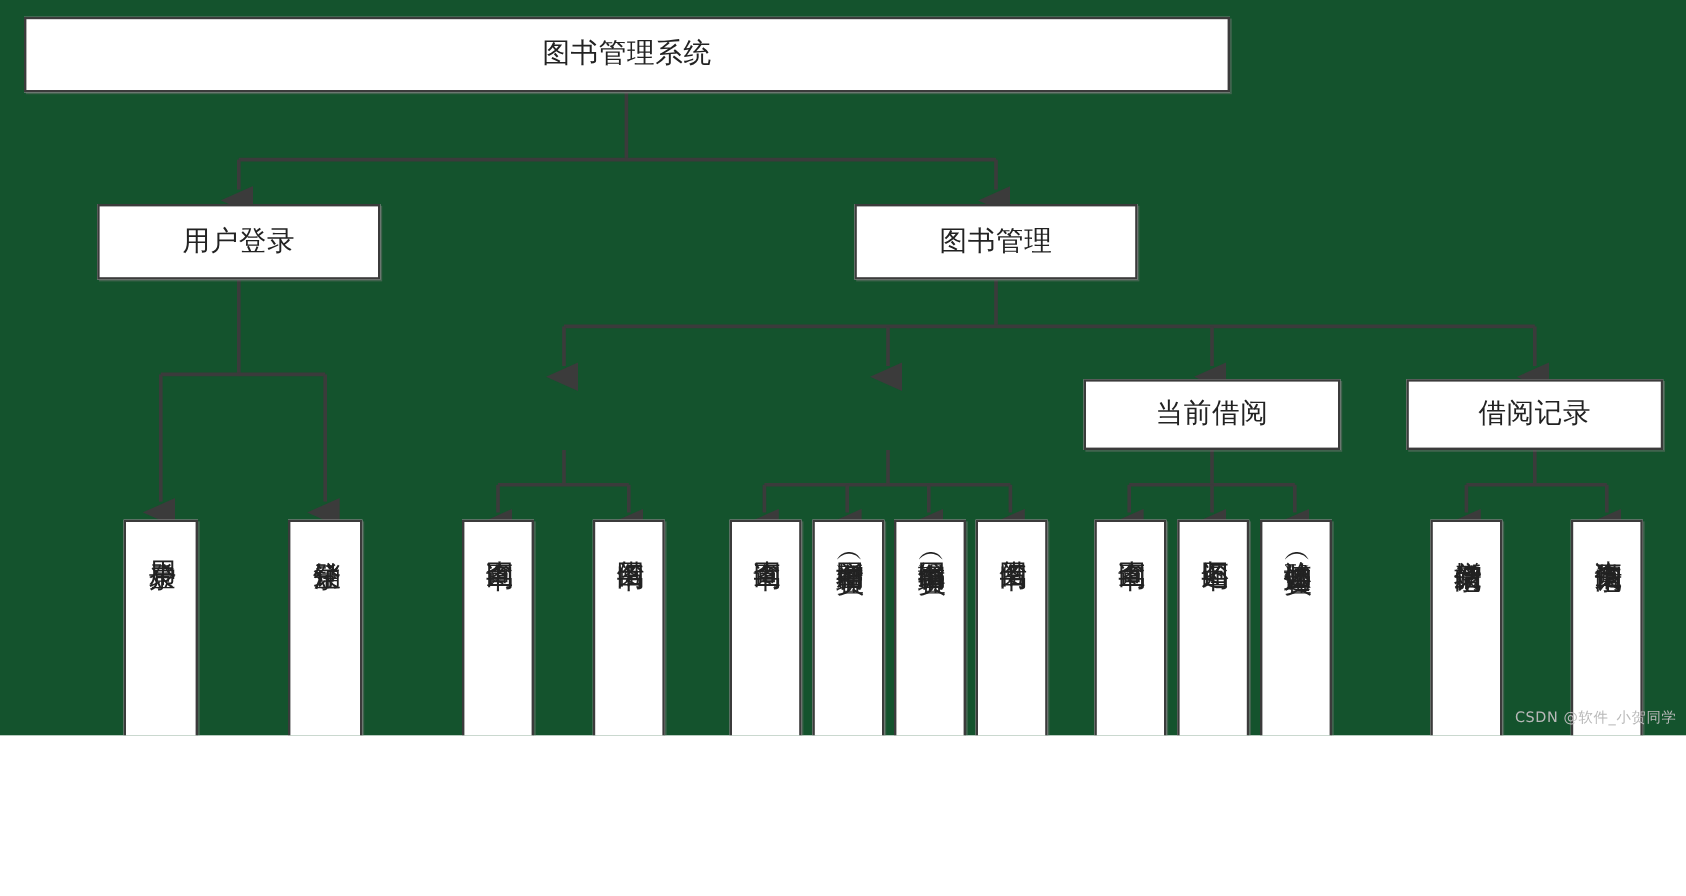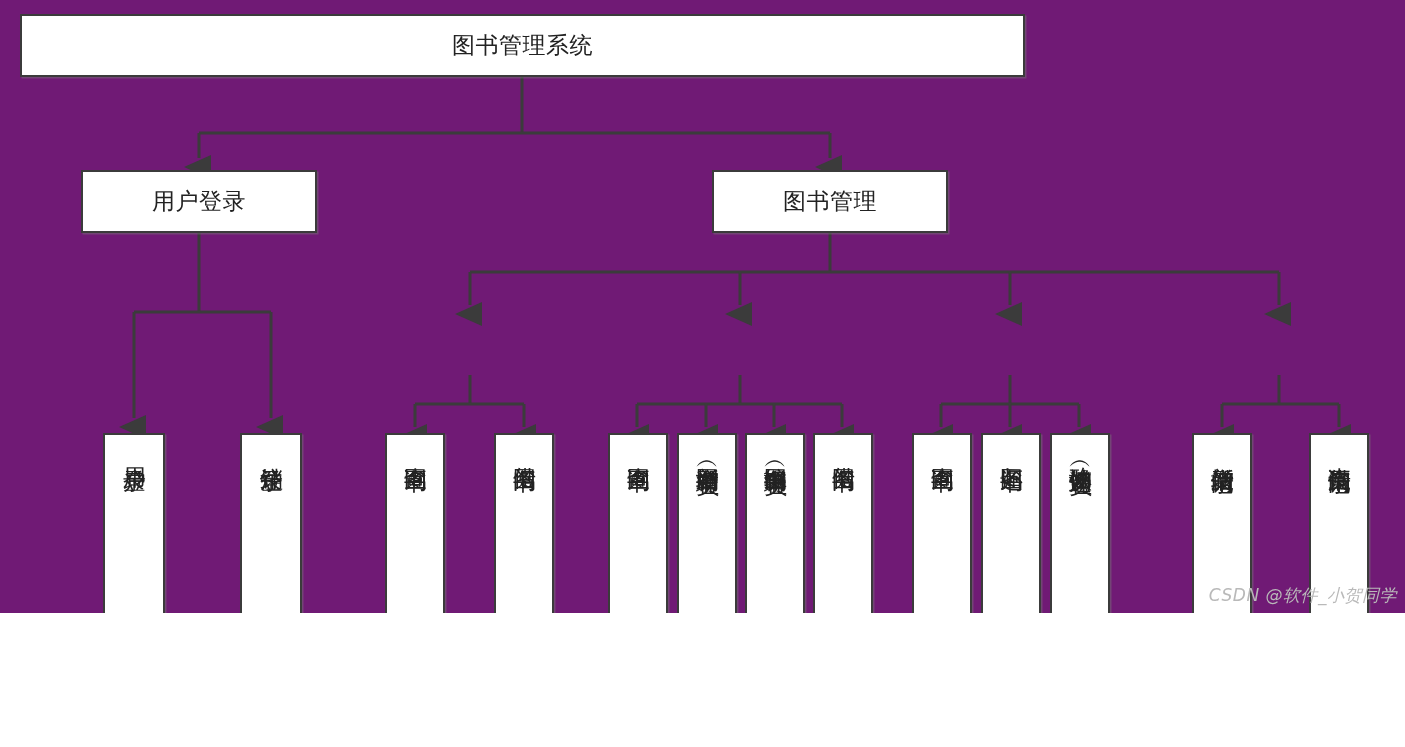--- a/index.html
+++ b/index.html
@@ -8,21 +8,21 @@
     background: #ffffff;
   }
   body {
     font-family: "DejaVu Sans", "Liberation Sans", sans-serif;
     color: #2b2b2b;
   }
   #canvas {
     position: relative;
     width: 1405px;
     height: 613px;
-    background: #701a75;
+    background: #14532d;
     overflow: hidden;
   }
   svg.wires {
     position: absolute;
     left: 0;
     top: 0;
     width: 1405px;
     height: 747px;
     pointer-events: none;
   }
@@ -59,25 +59,24 @@
     white-space: normal;
     max-height: 290px;
   }
   .node.vert.mid .lbl {
     max-height: 255px;
   }
   #watermark {
     position: absolute;
     right: 8px;
     bottom: 6px;
-    font-size: 17px;
+    font-size: 12px;
     color: #b9b9b9;
     letter-spacing: 0.5px;
     white-space: nowrap;
-    font-style: italic;
   }
 </style>
 </head>
 <body>
 
 <div id="canvas">
 
   <svg class="wires" viewBox="0 0 1405 747" xmlns="http://www.w3.org/2000/svg">
     <defs>
       <marker id="arrow" markerWidth="9" markerHeight="9" refX="1.0" refY="4.0" orient="auto" markerUnits="strokeWidth">
@@ -132,20 +131,26 @@
     <span class="lbl">图书管理系统</span>
   </div>
 
   <div class="node" style="left:81px; top:170px; width:236px; height:63px;">
     <span class="lbl">用户登录</span>
   </div>
   <div class="node" style="left:712px; top:170px; width:236px; height:63px;">
     <span class="lbl">图书管理</span>
   </div>
 
+  <div class="node" style="left:903px; top:316px; width:214px; height:59px;">
+    <span class="lbl">当前借阅</span>
+  </div>
+  <div class="node" style="left:1172px; top:316px; width:214px; height:59px;">
+    <span class="lbl">借阅记录</span>
+  </div>
 
   <div class="node vert" style="left:103px; top:433px; width:62px; height:301px;">
     <span class="lbl">用户登录</span>
   </div>
   <div class="node vert" style="left:240px; top:433px; width:62px; height:301px;">
     <span class="lbl">注销登录</span>
   </div>
 
   <div class="node vert" style="left:385px; top:433px; width:60px; height:301px;">
     <span class="lbl">查询图书</span>

